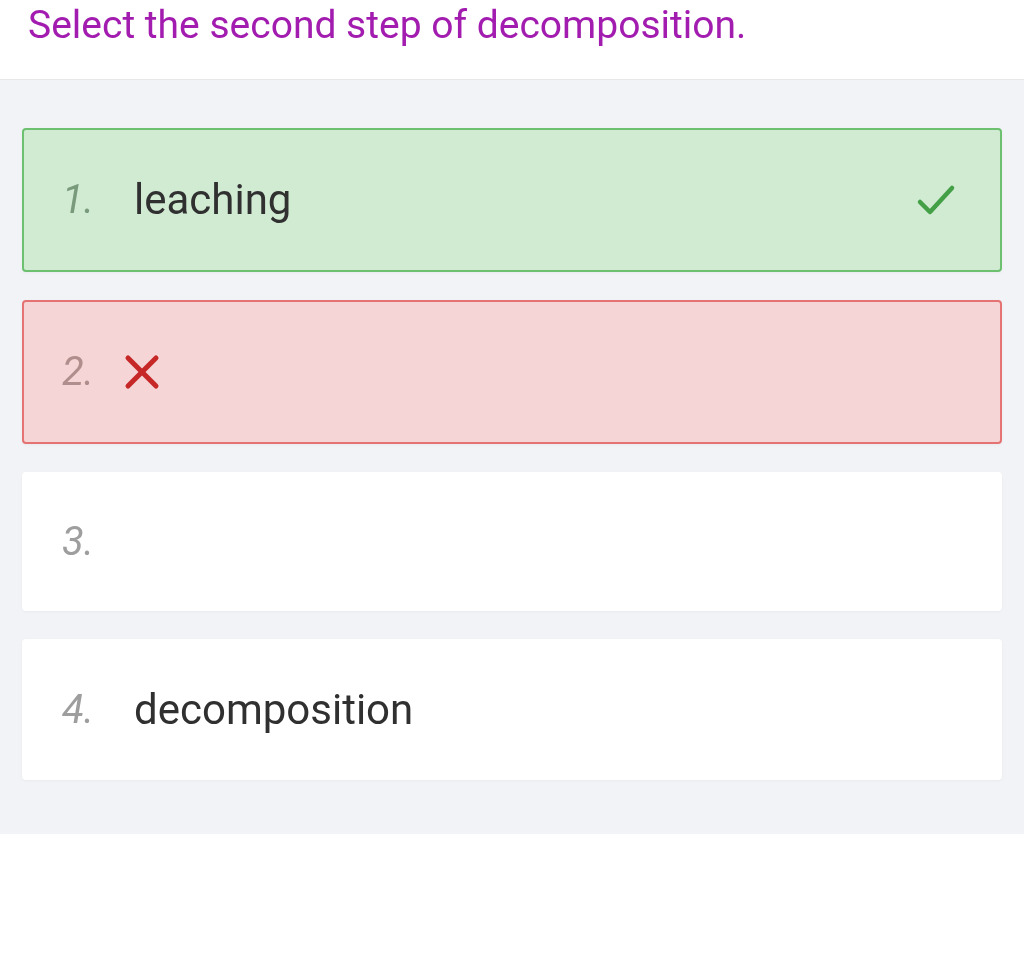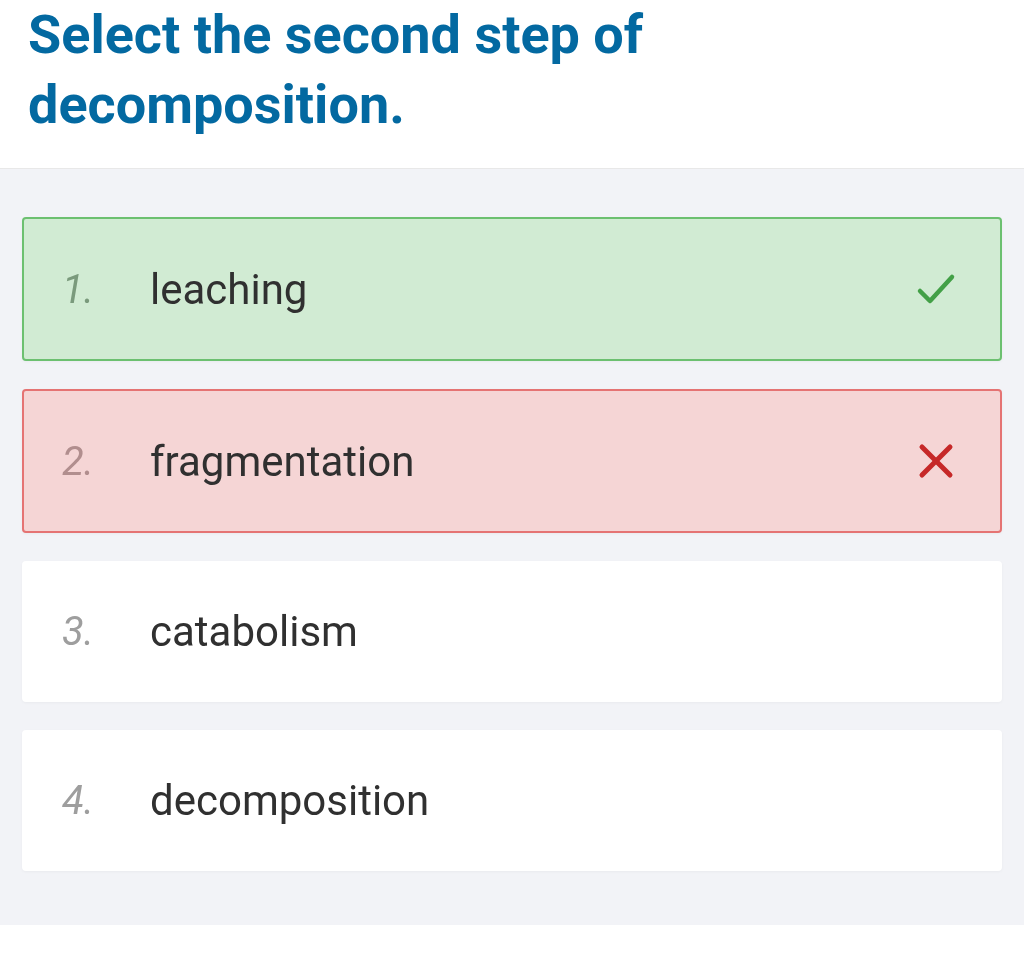--- a/index.html
+++ b/index.html
@@ -13,23 +13,23 @@
       width: 1024px;
       height: 965px;
       overflow: hidden;
     }
     .question-header {
       padding: 0 28px 28px 28px;
       background: #fff;
       border-bottom: 1px solid #e8e8e8;
     }
     .question-text {
-      font-size: 54px;
-      font-weight: 700;
-      color: #0369a1;
+      font-size: 39px;
+      font-weight: 400;
+      color: #a21caf;
       line-height: 1.3;
     }
     .options-area {
       background: #f2f3f7;
       padding: 48px 22px 26px 22px;
     }
     .option {
       display: flex;
       align-items: center;
       padding: 44px 38px;
@@ -57,21 +57,21 @@
     }
     .option.correct .option-number {
       color: #7a9a7c;
     }
     .option.wrong .option-number {
       color: #b18e8e;
     }
     .option-label {
       font-size: 42px;
       color: #303030;
-      margin-left: 34px;
+      margin-left: 18px;
       flex: 1;
     }
     .option-icon {
       flex-shrink: 0;
       width: 52px;
       height: 52px;
       display: flex;
       align-items: center;
       justify-content: center;
     }
@@ -107,32 +107,30 @@
     <span class="option-label">leaching</span>
     <span class="option-icon">
       <svg viewBox="0 0 48 48">
         <path class="check-path" d="M8 26 L18 36 L40 12"></path>
       </svg>
     </span>
   </div>
 
   <div class="option wrong">
     <span class="option-number">2.</span>
-    <span class="option-label">fragmentation</span>
     <span class="option-icon">
       <svg viewBox="0 0 48 48">
         <path class="cross-path" d="M10 10 L38 38"></path>
         <path class="cross-path" d="M38 10 L10 38"></path>
       </svg>
     </span>
   </div>
 
   <div class="option">
     <span class="option-number">3.</span>
-    <span class="option-label">catabolism</span>
   </div>
 
   <div class="option">
     <span class="option-number">4.</span>
     <span class="option-label">decomposition</span>
   </div>
 
 </div>
 
 </body></html>

